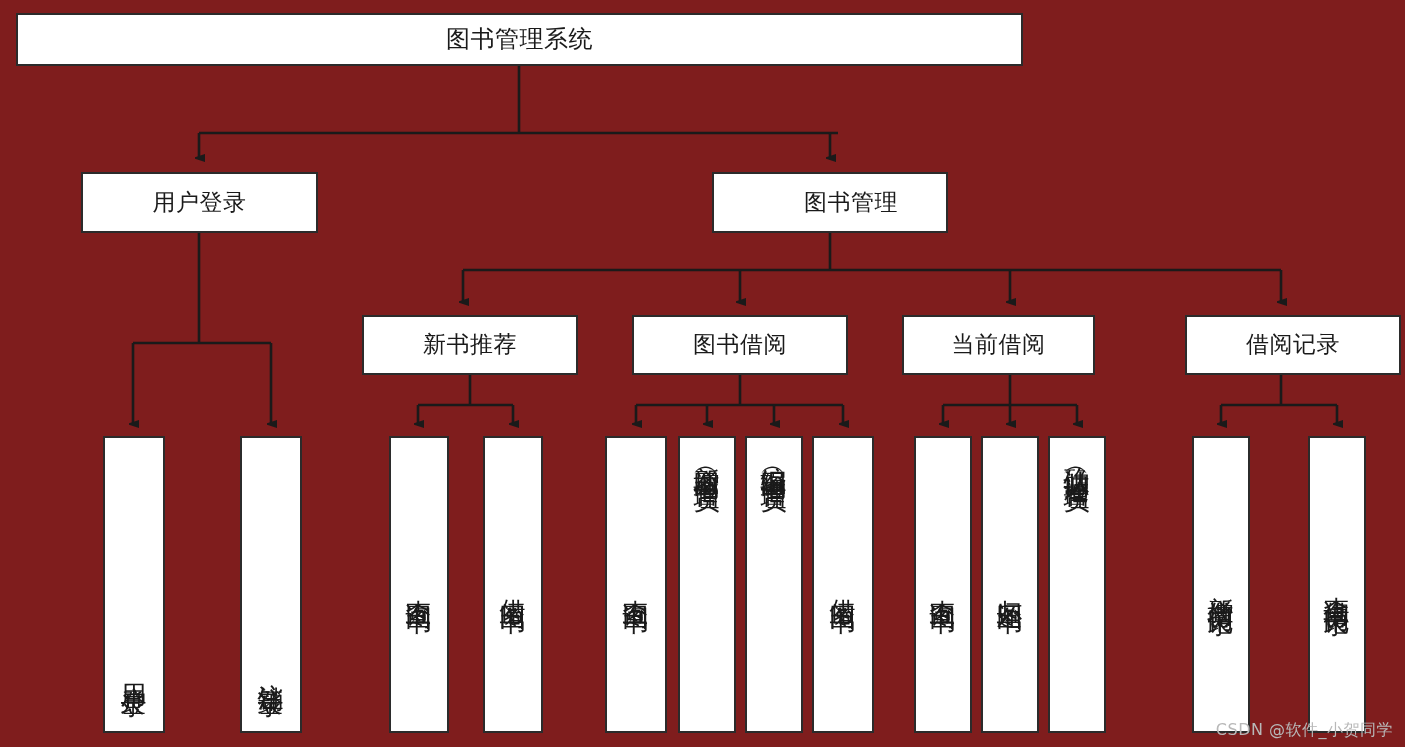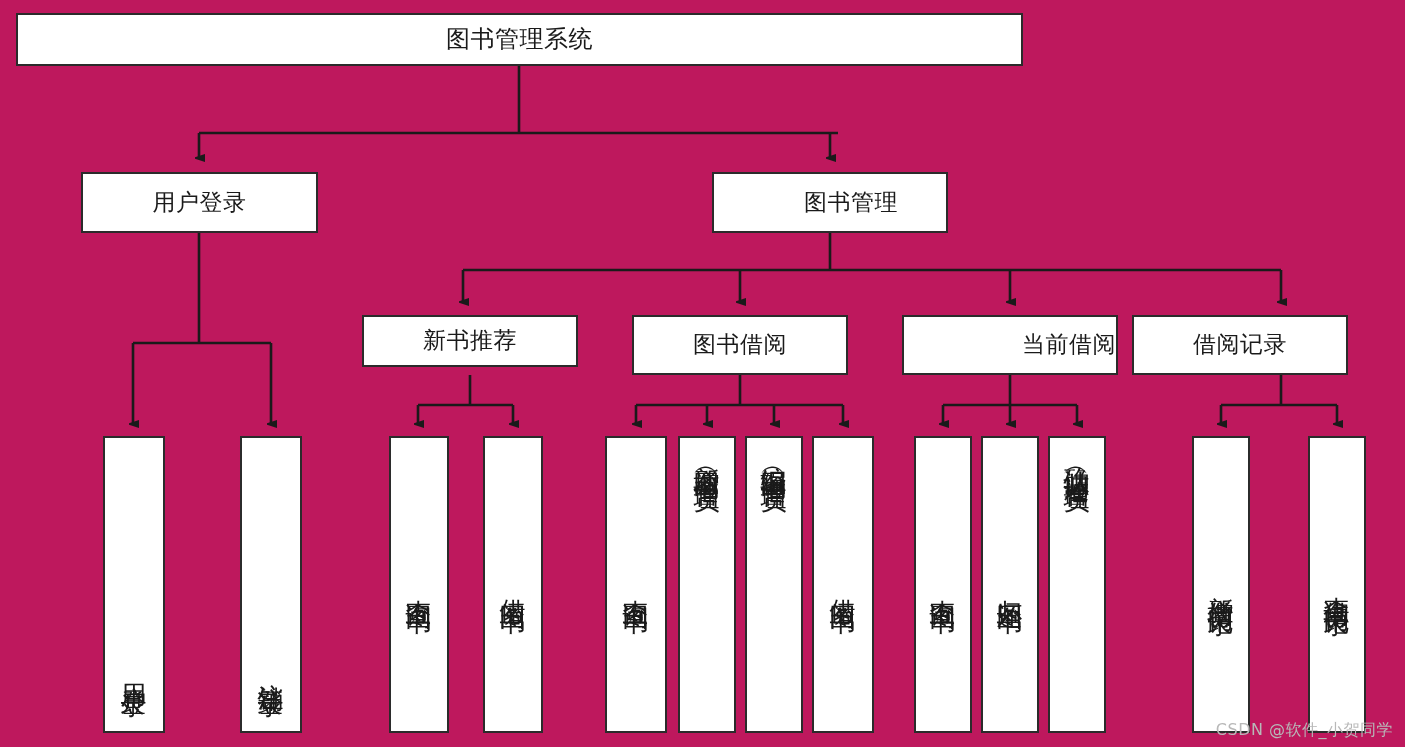--- a/index.html
+++ b/index.html
@@ -5,21 +5,21 @@
 <style>
   html,body{margin:0;padding:0;background:#ffffff;}
   body{
     font-family:"DejaVu Sans","Liberation Sans",sans-serif;
     color:#111111;
   }
   #canvas{
     position:relative;
     width:1405px;
     height:747px;
-    background:#be185d;
+    background:#7f1d1d;
     overflow:hidden;
   }
   svg.connectors{
     position:absolute;
     left:0; top:0;
     width:1405px;
     height:747px;
     pointer-events:none;
   }
   .node{
@@ -137,30 +137,30 @@
     <span class="label">图书管理系统</span>
   </div>
 
   <div class="node h" style="left:81px; top:172px; width:237px; height:61px;">
     <span class="label">用户登录</span>
   </div>
   <div class="node h" style="left:712px; top:172px; width:236px; height:61px;padding-left:42px;">
     <span class="label">图书管理</span>
   </div>
 
-  <div class="node h" style="left:362px; top:315px; width:216px; height:52px;">
+  <div class="node h" style="left:362px; top:315px; width:216px; height:60px;">
     <span class="label">新书推荐</span>
   </div>
   <div class="node h" style="left:632px; top:315px; width:216px; height:60px;text-align:center;">
     <span class="label">图书借阅</span>
   </div>
-  <div class="node h" style="left:902px; top:315px; width:216px; height:60px;justify-content:flex-end;">
+  <div class="node h" style="left:902px; top:315px; width:193px; height:60px;">
     <span class="label">当前借阅</span>
   </div>
-  <div class="node h" style="left:1132px; top:315px; width:216px; height:60px;">
+  <div class="node h" style="left:1185px; top:315px; width:216px; height:60px;">
     <span class="label">借阅记录</span>
   </div>
 
   <div class="node v low" style="left:103px; top:436px; width:62px; height:297px;">
     <span class="label">用户登录</span>
   </div>
   <div class="node v low" style="left:240px; top:436px; width:62px; height:297px;">
     <span class="label">注销登录</span>
   </div>
 

